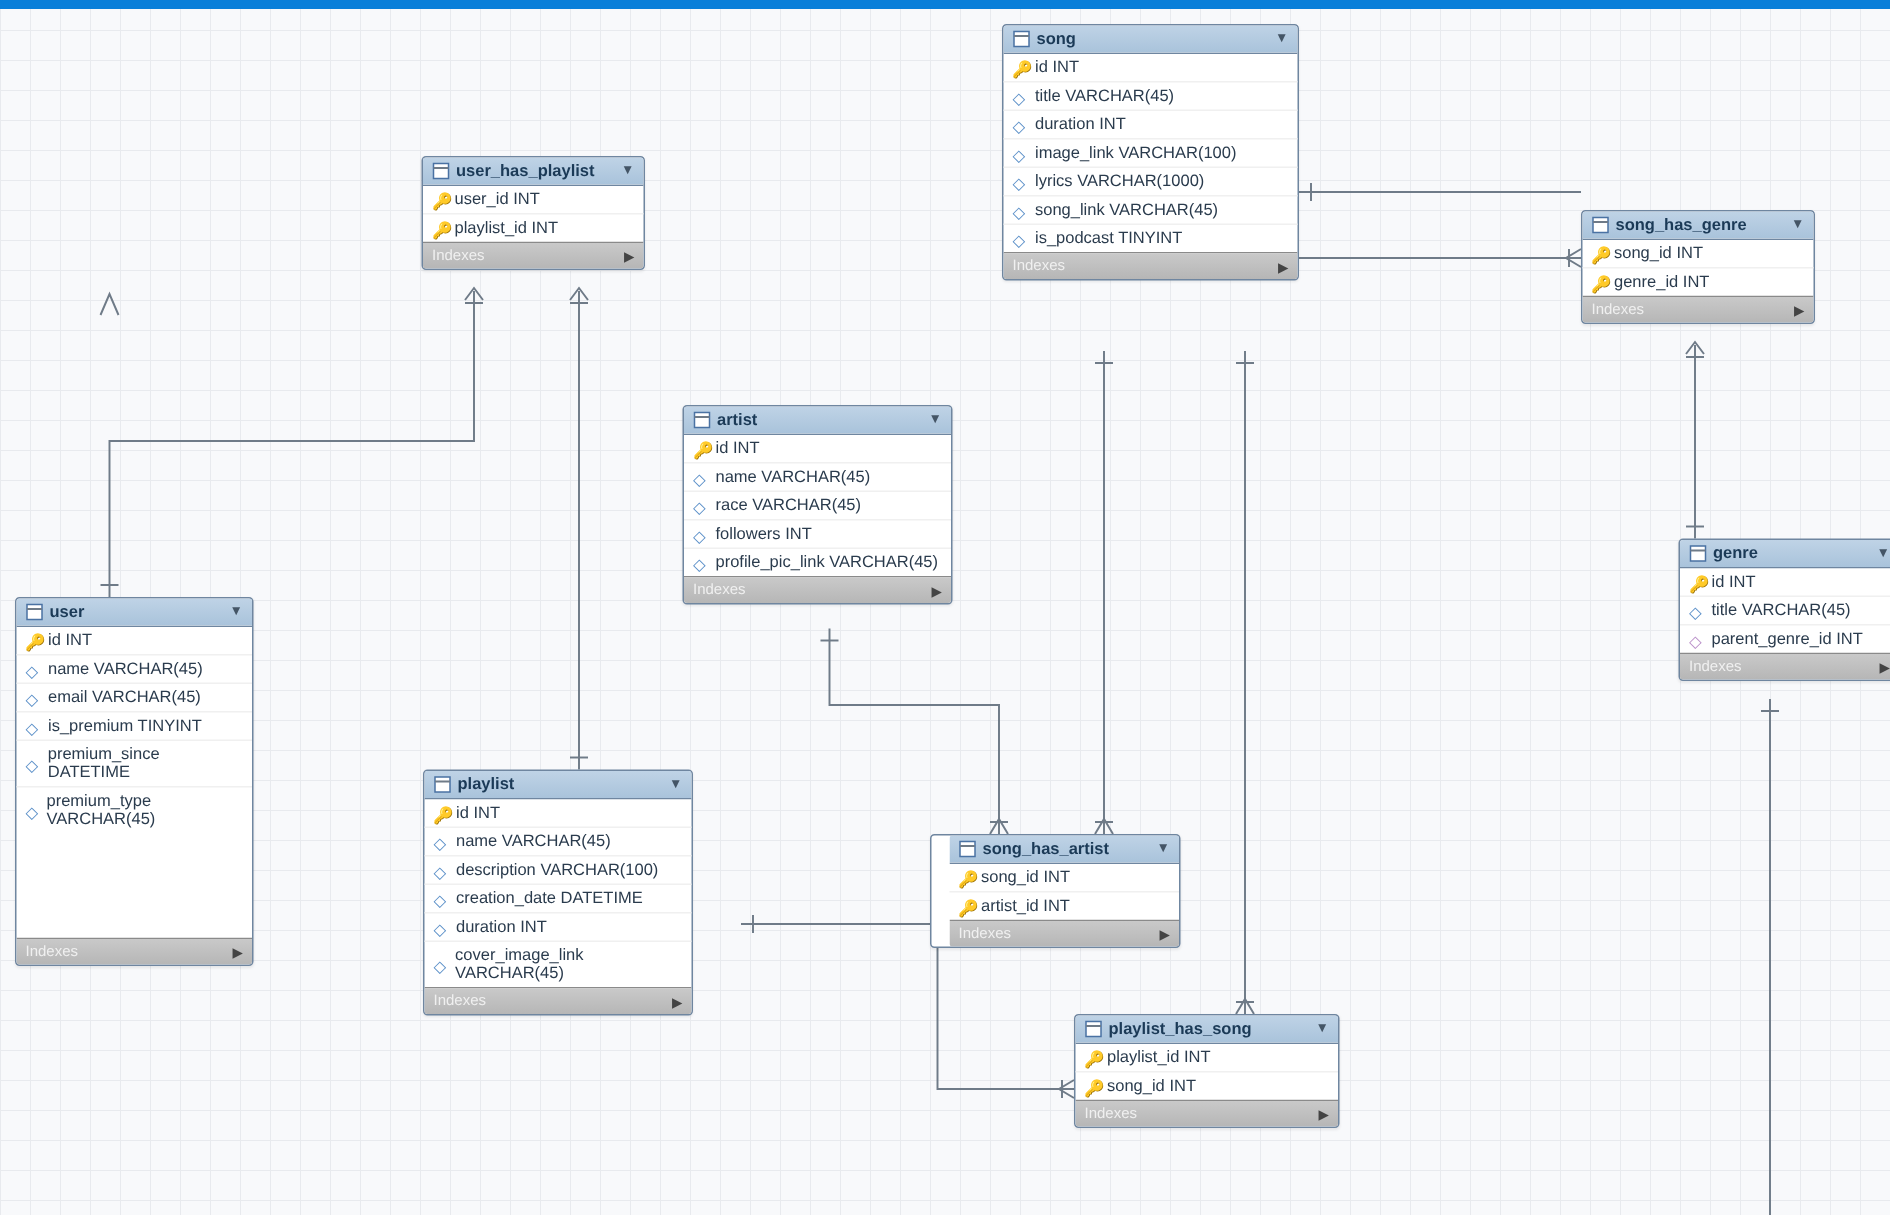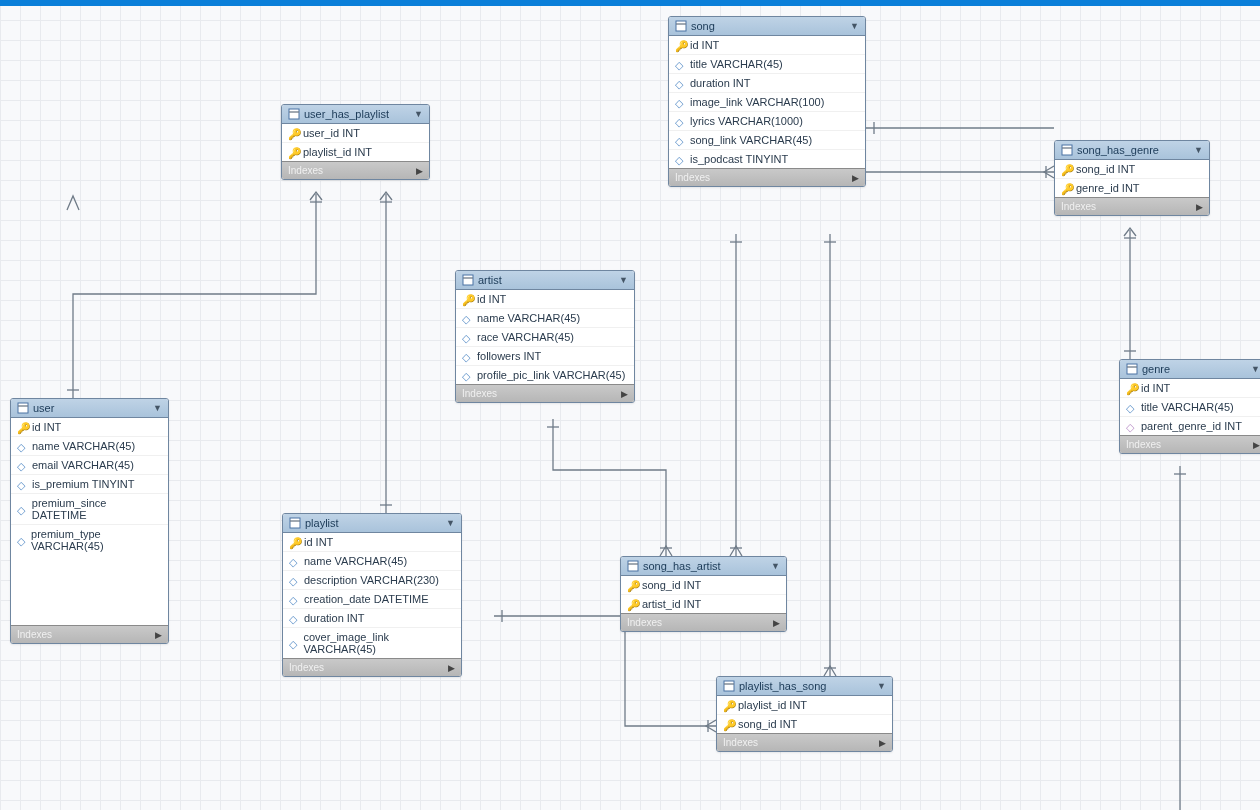--- a/index.html
+++ b/index.html
@@ -34,24 +34,23 @@
     background: #fff;
     border: 1px solid #6f86a0;
     border-radius: 3px;
     box-shadow: 0 1px 2px rgba(0,0,0,0.08);
   }
   .thead {
     background: linear-gradient(#bfd3e6, #a9c3db);
     border-bottom: 1px solid #6f86a0;
     padding: 3px 6px;
     display: flex;
-    align-items: center;
     gap: 4px;
     color: #1b3a57;
-    font-weight: normal;
+    font-weight: bold;
     border-radius: 2px 2px 0 0;
   }
   .thead .tname { flex: 1; }
   .thead .ticon {
     width: 12px; height: 12px;
     display: inline-flex; align-items: center; justify-content: center;
   }
   .thead .tarrow { color: #456; font-size: 9px; }
   .fields { }
   .field {
@@ -225,21 +224,21 @@
       <div class="field">
           <span class="kicon pk">🔑</span>
           <span class="fname">id INT</span>
         </div>
       <div class="field">
           <span class="kicon col">◇</span>
           <span class="fname">name VARCHAR(45)</span>
         </div>
       <div class="field">
           <span class="kicon col">◇</span>
-          <span class="fname">description VARCHAR(230)</span>
+          <span class="fname">description VARCHAR(100)</span>
         </div>
       <div class="field">
           <span class="kicon col">◇</span>
           <span class="fname">creation_date DATETIME</span>
         </div>
       <div class="field">
           <span class="kicon col">◇</span>
           <span class="fname">duration INT</span>
         </div>
       <div class="field">
@@ -332,21 +331,21 @@
           <span class="kicon col">◇</span>
           <span class="fname">is_podcast TINYINT</span>
         </div>
     </div>
     <div class="tfoot">
         <span>Indexes</span>
         <span class="farrow">▶</span>
       </div>
   </div>
 
-  <div class="table" style="left:620px; top:556px; width:167px;">
+  <div class="table" style="left:620px; top:556px; width:167px;padding-left:12px;">
     <div class="thead">
       <span class="ticon">
           <svg width="12" height="12">
             <rect x="1" y="1" width="10" height="10" fill="#fff" stroke="#4a72a3"></rect>
             <line x1="1" y1="4" x2="11" y2="4" stroke="#4a72a3"></line>
           </svg>
         </span>
       <span class="tname">song_has_artist</span>
       <span class="tarrow">▼</span>
     </div>

